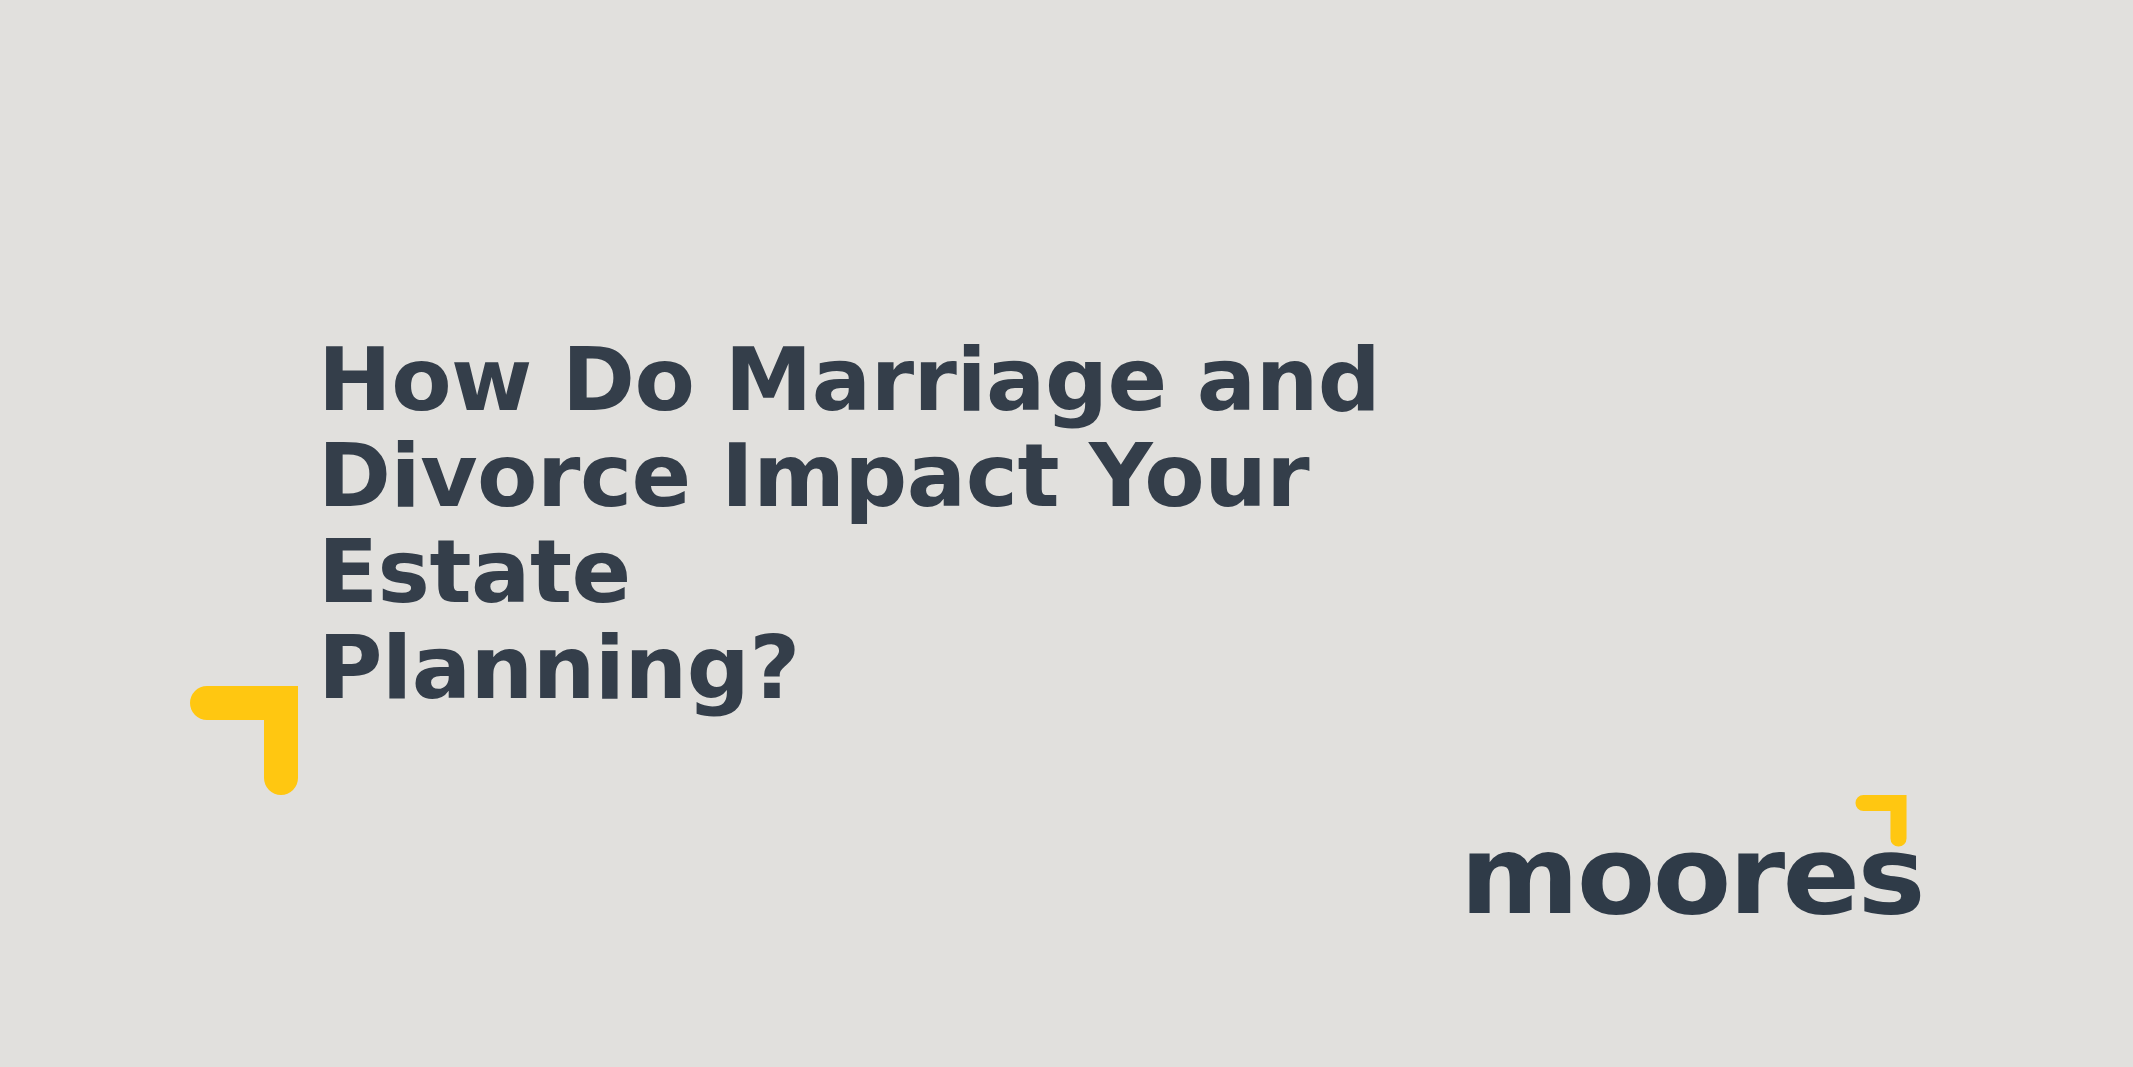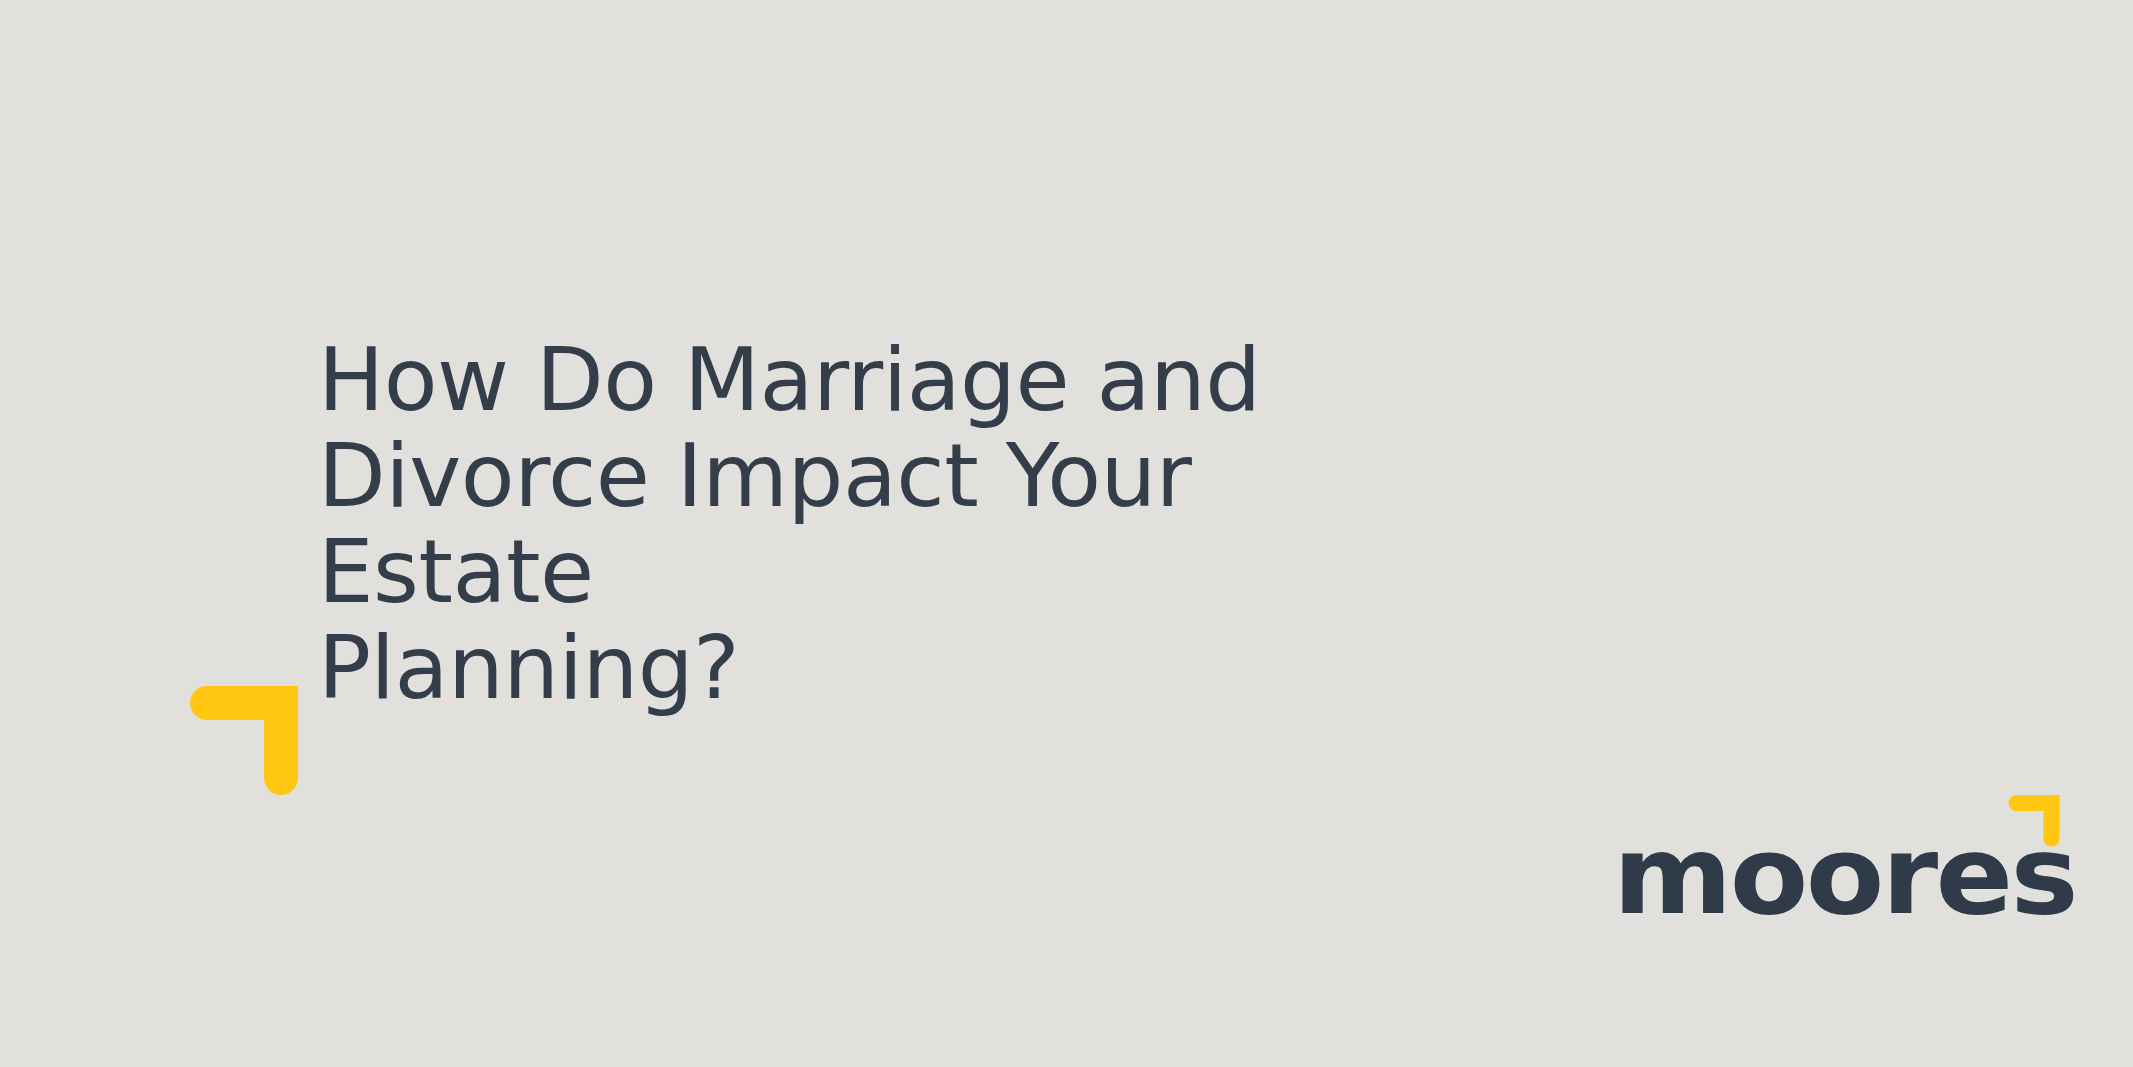--- a/index.html
+++ b/index.html
@@ -24,41 +24,41 @@
   }
 
   
   #headline {
     position: absolute;
     left: 318px;
     top: 332px;
     width: 1120px;
     margin: 0;
     font-family: "DejaVu Sans", "Liberation Sans", sans-serif;
-    font-weight: 400;
+    font-weight: 700;
     font-size: 88px;
     line-height: 96px;
     letter-spacing: -0.5px;
     color: #343E4A;
     white-space: pre-line;
   }
 
   
   #deco-bracket {
     position: absolute;
     left: 190px;
     top: 686px;
     width: 108px;
     height: 110px;
   }
 
   
   #logo-lockup {
     position: absolute;
-    left: 1613px;
+    left: 1460px;
     top: 790px;
     width: 450px;
     height: 140px;
   }
 
   #logo-wordmark {
     position: absolute;
     left: 0;
     bottom: 0;
     margin: 0;

